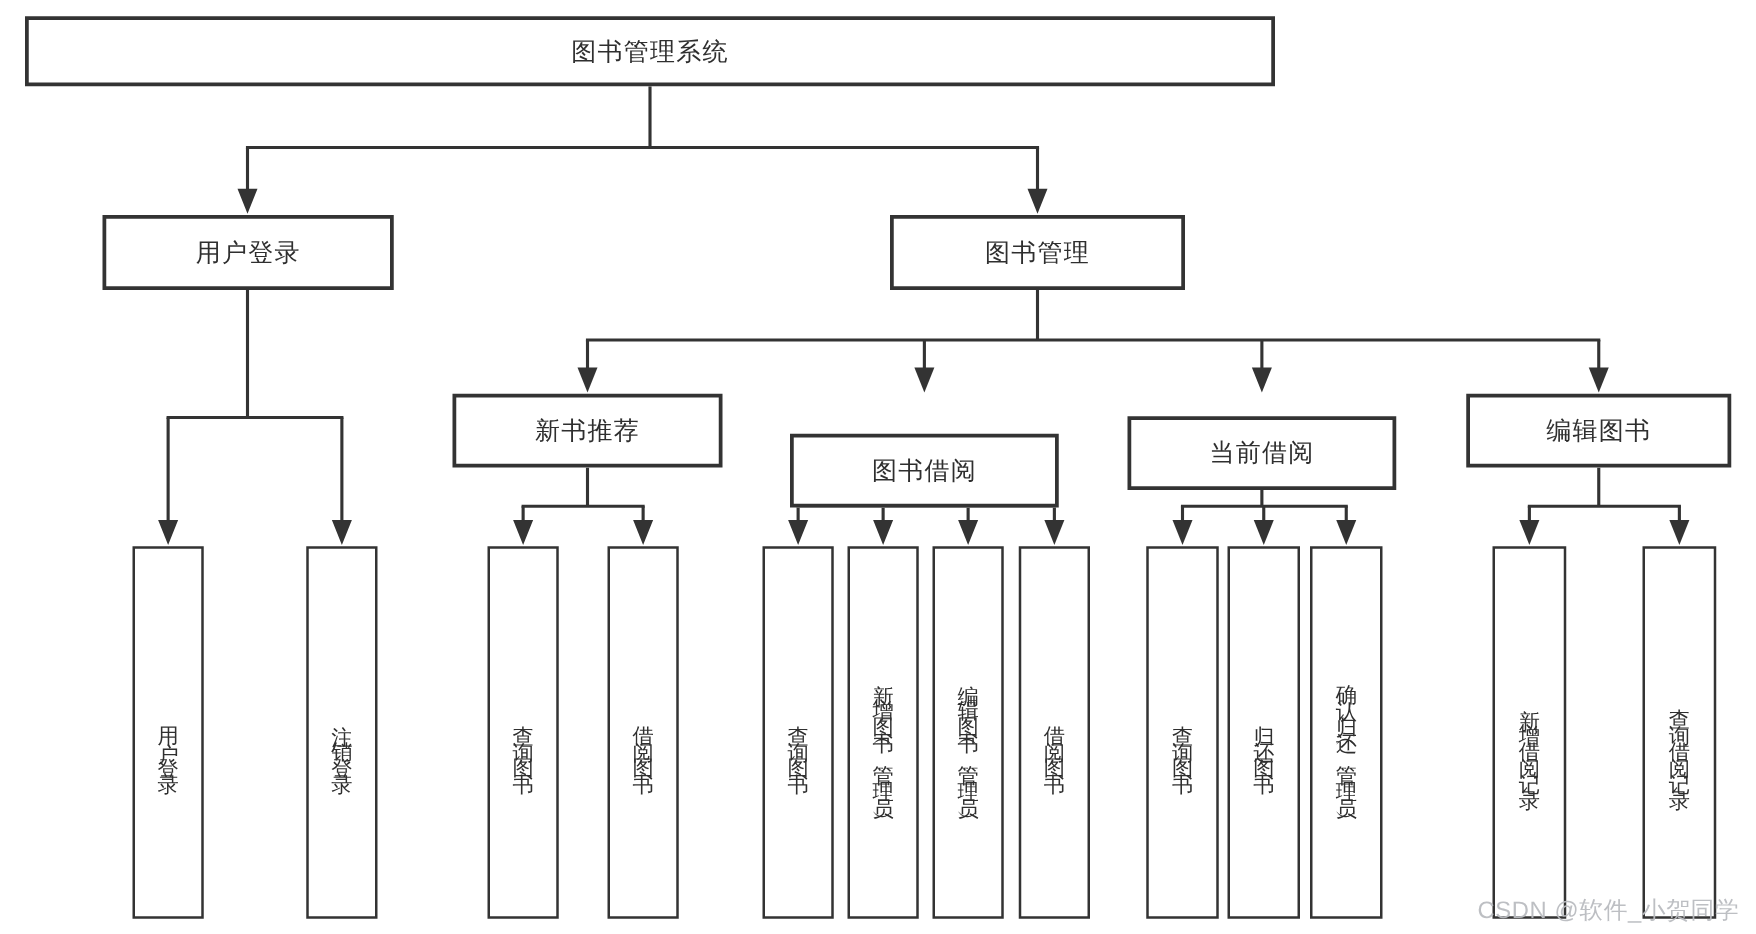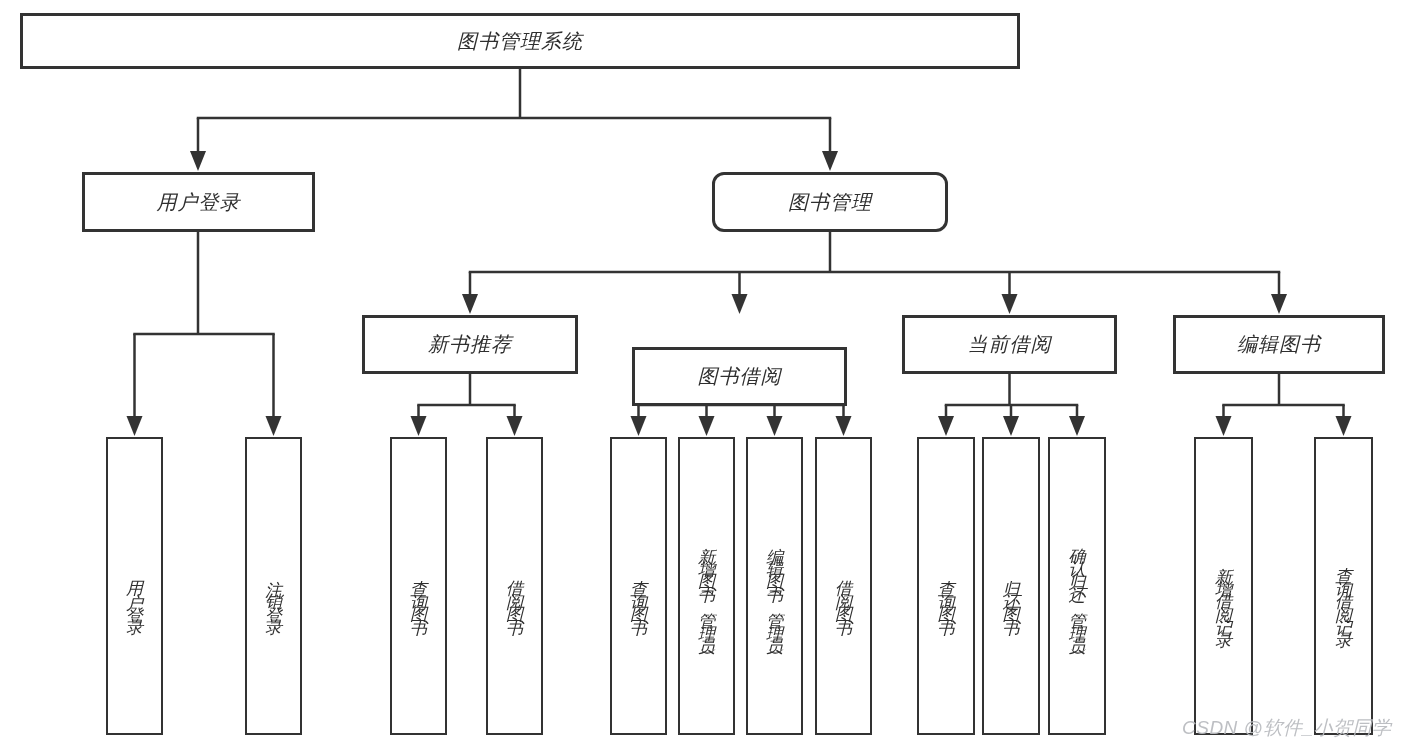--- a/index.html
+++ b/index.html
@@ -7,21 +7,20 @@
     padding: 0;
     background: #ffffff;
     font-family: "Liberation Sans", sans-serif;
   }
   .stage {
     position: relative;
     width: 1405px;
     height: 747px;
     background: #ffffff;
     overflow: hidden;
-    font-style: italic;
   }
   .connectors {
     position: absolute;
     left: 0;
     top: 0;
     width: 1405px;
     height: 747px;
   }
   .hbox {
     position: absolute;
@@ -140,31 +139,31 @@
     </g>
   </svg>
 
   <div class="hbox" style="left:20px; top:13px; width:1000px; height:56px;">
     <span>图书管理系统</span>
   </div>
 
   <div class="hbox" style="left:82px; top:172px; width:233px; height:60px;">
     <span>用户登录</span>
   </div>
-  <div class="hbox" style="left:712px; top:172px; width:236px; height:60px;border-radius:12px;">
+  <div class="hbox" style="left:712px; top:172px; width:236px; height:60px;">
     <span>图书管理</span>
   </div>
 
   <div class="hbox" style="left:362px; top:315px; width:216px; height:59px;">
     <span>新书推荐</span>
   </div>
   <div class="hbox" style="left:632px; top:315px; width:215px; height:59px;margin-top:32px;">
     <span>图书借阅</span>
   </div>
-  <div class="hbox" style="left:902px; top:315px; width:215px; height:59px;">
+  <div class="hbox" style="left:902px; top:333px; width:215px; height:59px;">
     <span>当前借阅</span>
   </div>
   <div class="hbox" style="left:1173px; top:315px; width:212px; height:59px;">
     <span>编辑图书</span>
   </div>
 
   <div class="vbox" style="left:106px; width:57px;">
     <span class="vtext">用户登录</span>
   </div>
   <div class="vbox" style="left:245px; width:57px;">

